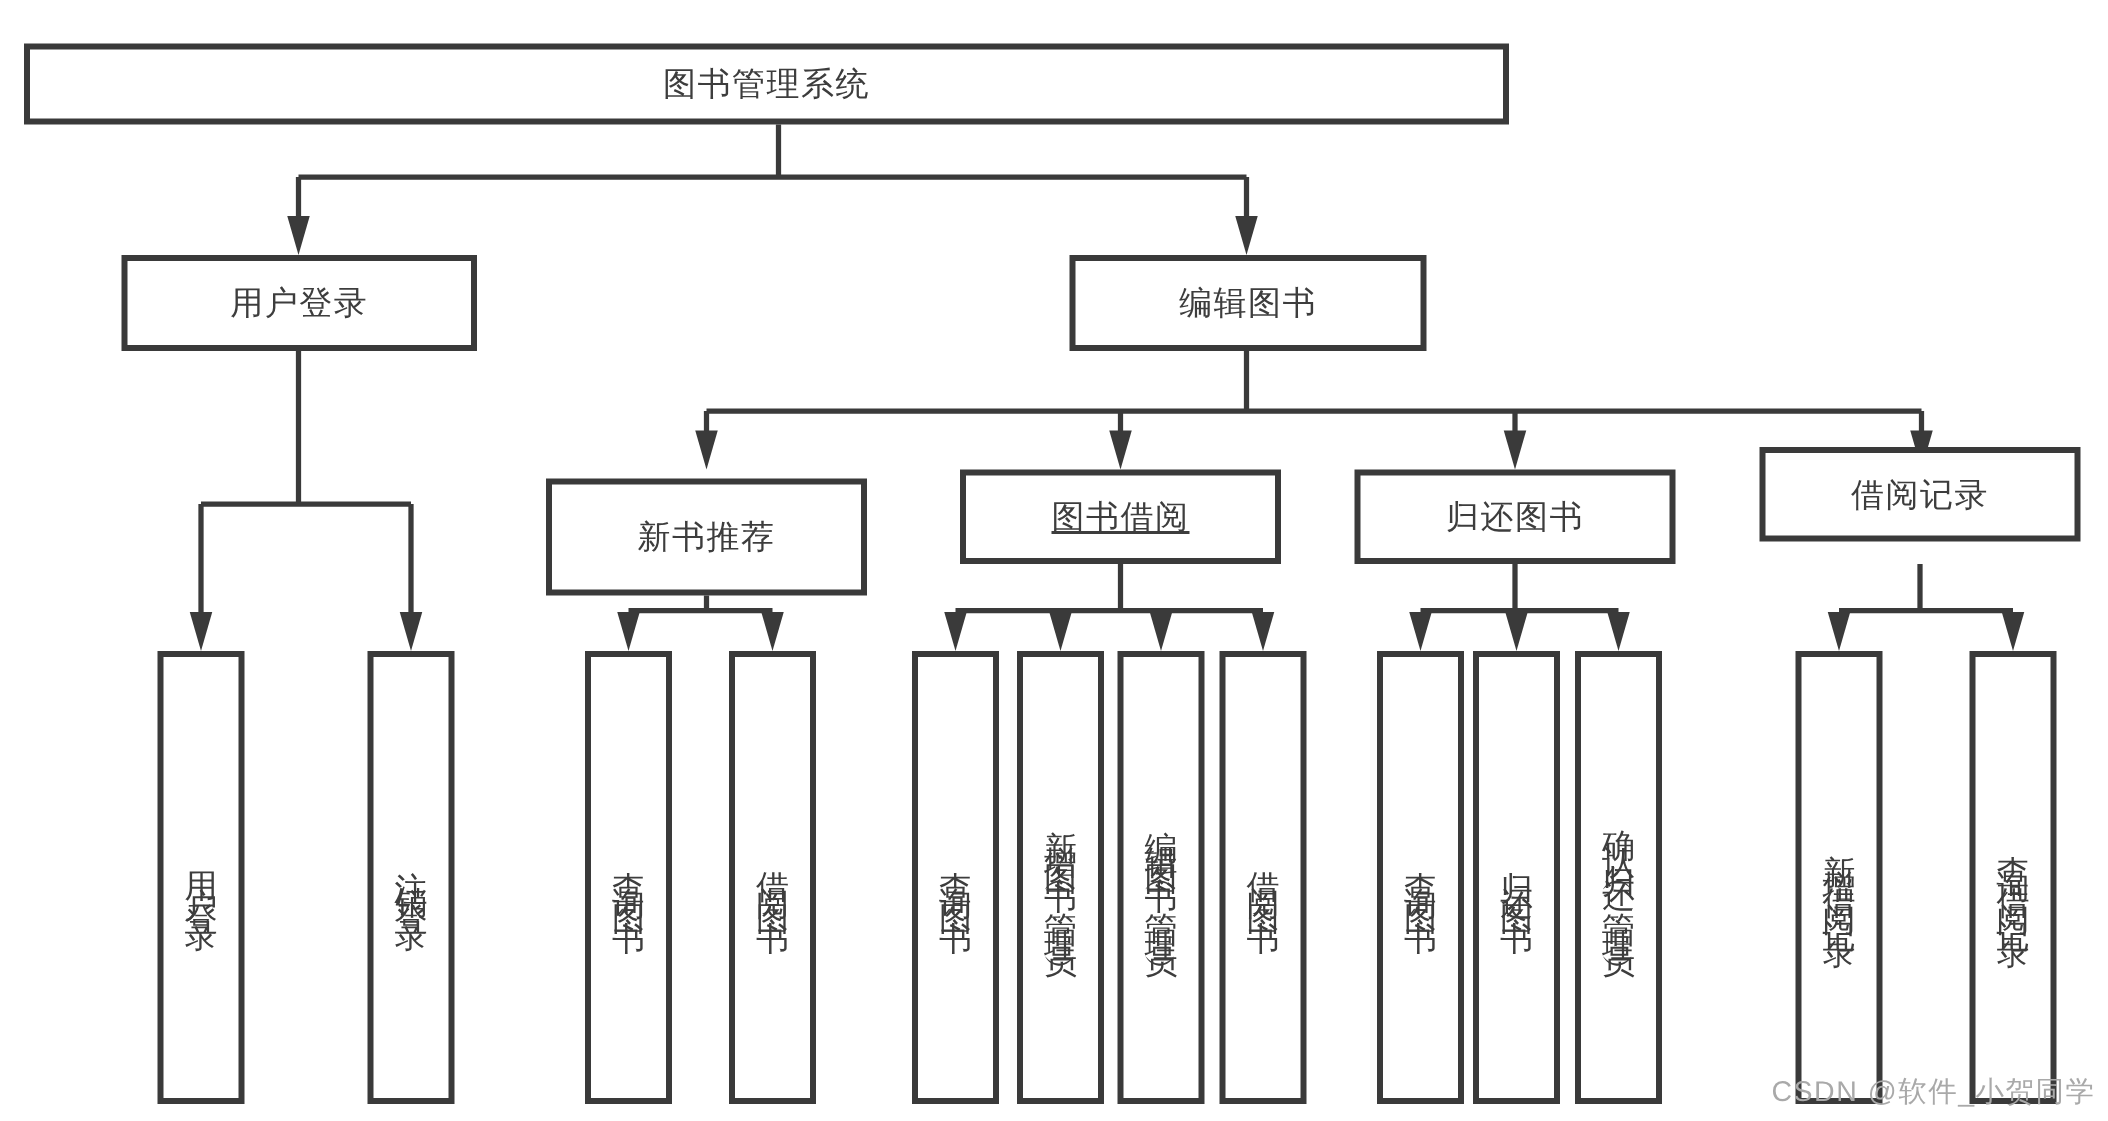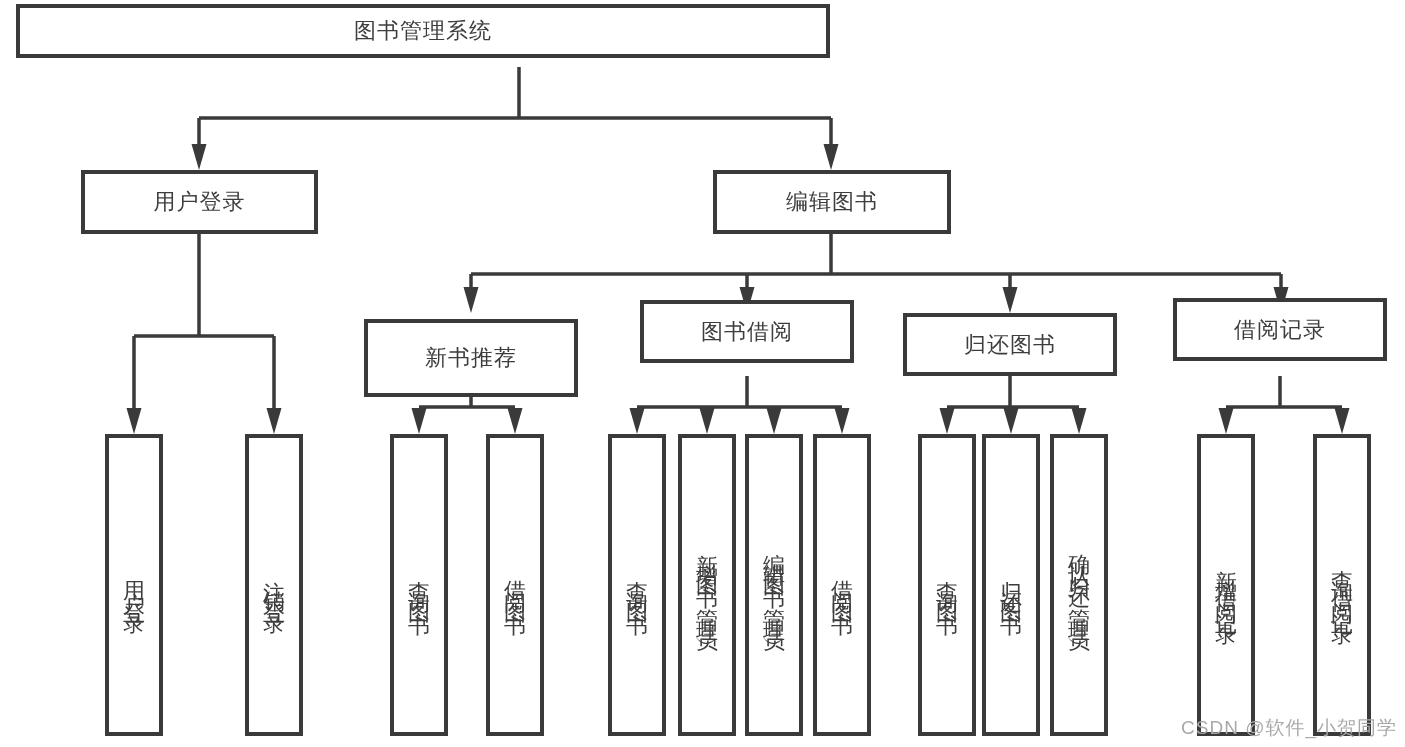--- a/index.html
+++ b/index.html
@@ -79,35 +79,35 @@
       <polygon points="766.5,408 781.5,408 774,434"></polygon>
       <polygon points="834.5,408 849.5,408 842,434"></polygon>
       <polygon points="939.5,408 954.5,408 947,434"></polygon>
       <polygon points="1003.5,408 1018.5,408 1011,434"></polygon>
       <polygon points="1071.5,408 1086.5,408 1079,434"></polygon>
       <polygon points="1218.5,408 1233.5,408 1226,434"></polygon>
       <polygon points="1334.5,408 1349.5,408 1342,434"></polygon>
     </g>
   </svg>
 
-  <div class="node" style="left:16px; top:4px; width:814px; height:54px;">
+  <div class="node" style="left:16px; top:29px; width:990px; height:54px;">
     <span>图书管理系统</span>
   </div>
 
   <div class="node" style="left:81px; top:170px; width:237px; height:64px;">
     <span>用户登录</span>
   </div>
   <div class="node" style="left:713px; top:170px; width:238px; height:64px;">
     <span>编辑图书</span>
   </div>
 
   <div class="node" style="left:364px; top:319px; width:214px; height:78px;">
     <span>新书推荐</span>
   </div>
-  <div class="node" style="left:640px; top:300px; width:214px; height:63px;">
+  <div class="node" style="left:640px; top:313px; width:214px; height:63px;text-decoration:underline;">
     <span>图书借阅</span>
   </div>
   <div class="node" style="left:903px; top:313px; width:214px; height:63px;">
     <span>归还图书</span>
   </div>
   <div class="node" style="left:1173px; top:298px; width:214px; height:63px;">
     <span>借阅记录</span>
   </div>
 
   <div class="node v" style="left:105px; top:434px; width:58px; height:302px;">

